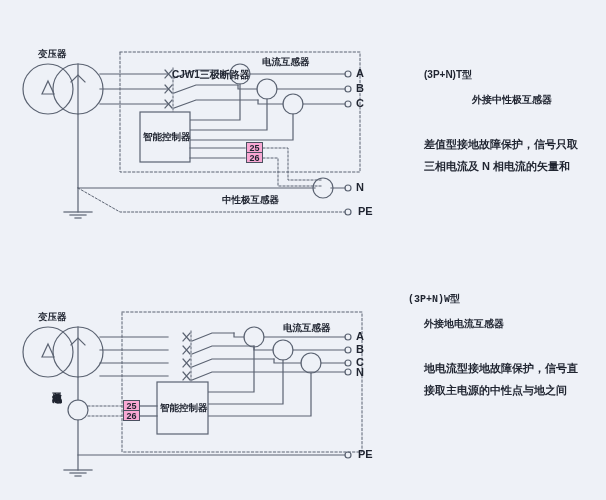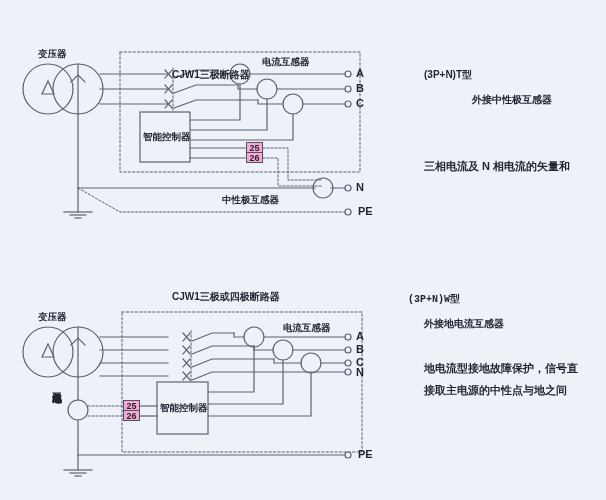--- a/index.html
+++ b/index.html
@@ -191,41 +191,41 @@
 
   <div class="tbox" style="left:246px;top:142px;">25</div>
   <div class="tbox" style="left:246px;top:152px;">26</div>
 
   <div class="lbl term" style="left:356px;top:67px;">A</div>
   <div class="lbl term" style="left:356px;top:82px;">B</div>
   <div class="lbl term" style="left:356px;top:97px;">C</div>
   <div class="lbl term" style="left:356px;top:181px;">N</div>
   <div class="lbl term" style="left:358px;top:205px;">PE</div>
 
-  <div class="lbl title" style="left:172px;top:290px;">CJW1三极或四极断路器</div>
 
   <div class="lbl cap" style="left:38px;top:311px;">变压器</div>
 
   <div class="lbl cap" style="left:283px;top:322px;">电流互感器</div>
 
   <div class="lbl cap" style="left:160px;top:402px;width:45px;text-align:center;line-height:11px;">智能控制器</div>
 
   <div class="lbl vert" style="left:52px;top:385px;">地电流互感器</div>
 
   <div class="tbox" style="left:123px;top:400px;">25</div>
   <div class="tbox" style="left:123px;top:410px;">26</div>
 
   <div class="lbl term" style="left:356px;top:330px;">A</div>
   <div class="lbl term" style="left:356px;top:343px;">B</div>
   <div class="lbl term" style="left:356px;top:356px;">C</div>
   <div class="lbl term" style="left:356px;top:366px;">N</div>
   <div class="lbl term" style="left:358px;top:448px;">PE</div>
 
   <div class="lbl note-head" style="left:424px;top:68px;">(3P+N)T型</div>
   <div class="lbl note-head" style="left:440px;top:93px;margin-left:32px;">外接中性极互感器</div>
+  <div class="lbl note-body" style="left:424px;top:133px;">差值型接地故障保护，信号只取</div>
   <div class="lbl note-body" style="left:424px;top:155px;text-align:center;">三相电流及 N 相电流的矢量和</div>
 
   <div class="lbl note-head" style="left:408px;top:292px;font-family:Liberation Mono, monospace;">(3P+N)W型</div>
   <div class="lbl note-head" style="left:424px;top:317px;">外接地电流互感器</div>
   <div class="lbl note-body" style="left:424px;top:379px;">接取主电源的中性点与地之间</div>
   <div class="lbl note-body" style="left:424px;top:357px;">地电流型接地故障保护，信号直</div>
 
 </div>
 
 </body></html>

